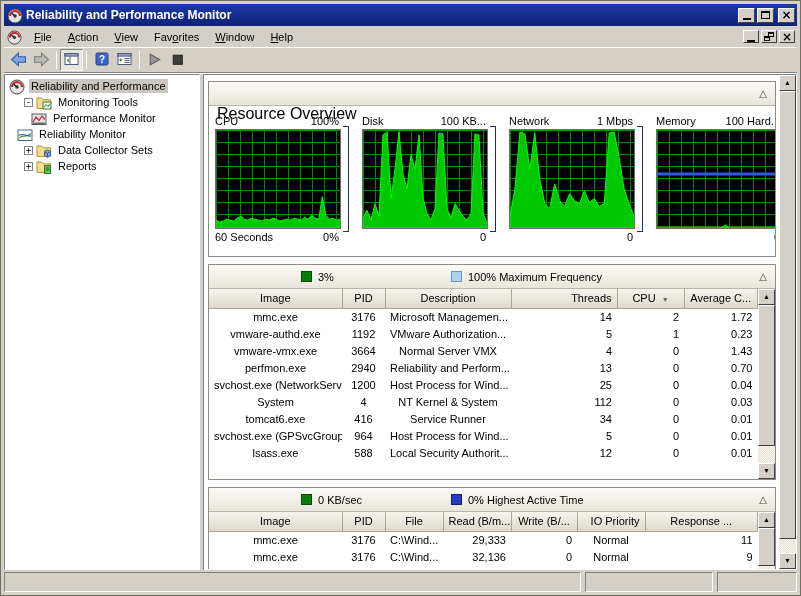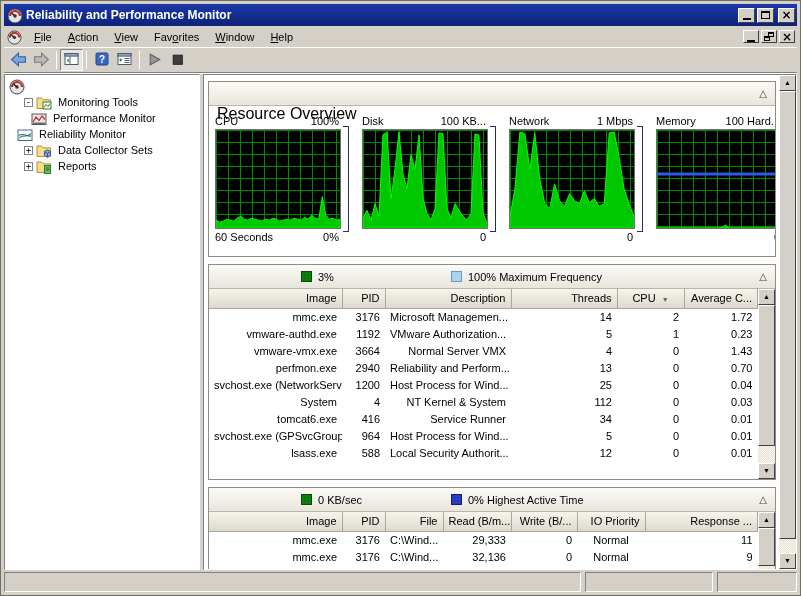--- a/index.html
+++ b/index.html
@@ -66,21 +66,21 @@
   .gbox{width:126px;height:100px;background-color:#000;border:1px solid #6E6E6E;
     background-image:repeating-linear-gradient(90deg,#008A00 0 1px,transparent 1px 12px),
                      repeating-linear-gradient(180deg,#008A00 0 1px,transparent 1px 12px);}
   .gbox svg{display:block;width:100%;height:100%;}
   .bracket{position:absolute;right:0;top:13px;bottom:13px;width:6px;border:1px solid #22306A;border-left:none;}
   
   table.grid{table-layout:fixed;border-collapse:collapse;width:calc(100% - 17px);}
   table.grid th{height:19px;font-weight:normal;background:linear-gradient(180deg,#F6F4ED,#DDD9CE);
     border-right:1px solid #ACA899;border-bottom:1px solid #ACA899;padding:0 5px;white-space:nowrap;overflow:hidden;cursor:default;}
   table.grid td{height:17px;padding:0 5px;white-space:nowrap;overflow:hidden;cursor:default;}
-  table.grid .al{text-align:right;} table.grid .ar{text-align:right;} table.grid .ac{text-align:center;}
+  table.grid .al{text-align:center;} table.grid .ar{text-align:right;} table.grid .ac{text-align:center;}
   .sort-arrow{font-size:7px;color:#666;margin-left:6px;}
   #cpu-table col:nth-child(1){width:133px;} #cpu-table col:nth-child(2){width:43px;}
   #cpu-table col:nth-child(3){width:126px;} #cpu-table col:nth-child(4){width:106px;}
   #cpu-table col:nth-child(5){width:67px;}
   #disk-table col:nth-child(1){width:133px;} #disk-table col:nth-child(2){width:43px;}
   #disk-table col:nth-child(3){width:58px;} #disk-table col:nth-child(4){width:68px;}
   #disk-table col:nth-child(5){width:66px;} #disk-table col:nth-child(6){width:68px;}
   
   .vsb{width:17px;background:#EFEDE1;background-image:repeating-conic-gradient(#F7F5EC 0 25%,#E6E3D6 0 50%);background-size:2px 2px;position:relative;flex:none;}
   .vsb .sb-btn{position:absolute;left:0;width:17px;height:16px;background:#D4D0C8;border:1px solid;border-color:#fff #404040 #404040 #fff;font-size:7px;text-align:center;line-height:14px;color:#000;}
@@ -201,20 +201,21 @@
 
   <div class="content">
     <div class="treepane" id="tree">
         <div class="trow selected" style="padding-left: 4px;">
           <span class="ticn"><svg viewBox="0 0 16 16">
               <circle cx="8" cy="8" r="7" fill="#E4E4E4" stroke="#444"></circle>
               <path d="M3 8 A5 5 0 0 1 13 8" fill="none" stroke="#C22727" stroke-width="2.2"></path>
               <line x1="8" y1="8" x2="4.6" y2="5.2" stroke="#222" stroke-width="1.5"></line>
               <circle cx="8" cy="8" r="1.7" fill="#333"></circle>
             </svg></span>
+          <span class="tlabel">Reliability and Performance</span>
         </div>
         <div class="trow" style="padding-left: 19px;">
           <span class="expander">-</span>
           <span class="ticn"><svg viewBox="0 0 16 16">
               <path d="M1 4.5 L1 13.5 L14.5 13.5 L14.5 4.8 L7.2 4.8 L5.6 3 L1 3 Z" fill="#F3DE8C" stroke="#B8913A"></path>
               <rect x="7" y="7" width="8" height="7" fill="#fff" stroke="#2E7D32"></rect>
               <polyline points="8,12.5 10,9.5 12,11.5 14,8.5" fill="none" stroke="#2E7D32"></polyline>
             </svg></span>
           <span class="tlabel">Monitoring Tools</span>
         </div>

